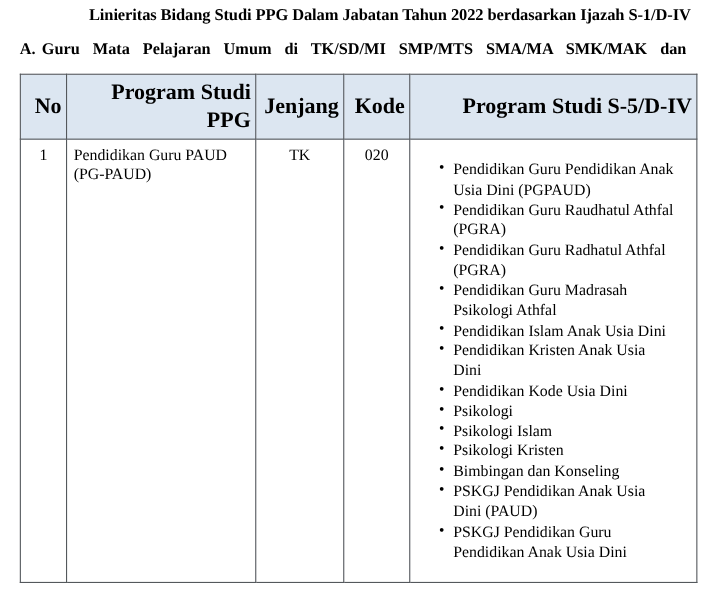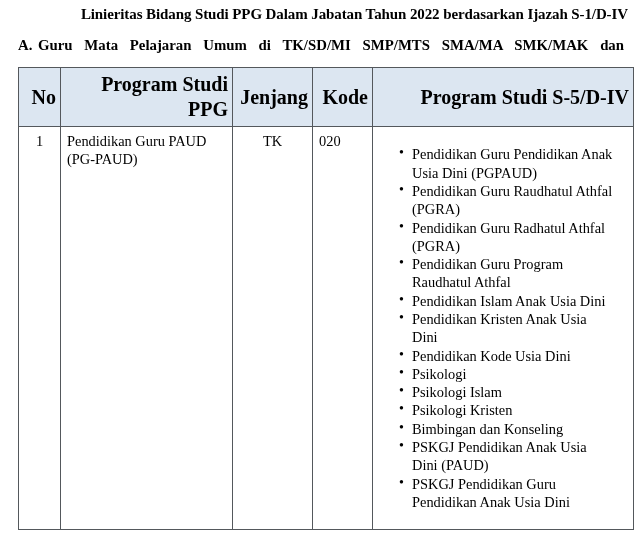--- a/index.html
+++ b/index.html
@@ -83,21 +83,21 @@
     padding: 4px 4px;
     font-size: 20px;
   }
   col.c-no      { width: 42px; }
   col.c-bidang  { width: 172px; }
   col.c-jenjang { width: 80px; }
   col.c-kode    { width: 60px; }
   col.c-prodi   { width: 261px; }
 
   td.cell-no { text-align: center; }
-  td.cell-kode { }
+  td.cell-kode { text-align: center; }
   td.cell-jenjang { text-align: center; }
   td.cell-bidang { text-align: left; }
   td.cell-prodi { padding: 5px 6px 5px 4px; }
 
   ul.prodi-list {
     margin: 13px;
     padding: 0 0 0 20px;
     list-style: none;
   }
   ul.prodi-list li {
@@ -152,21 +152,21 @@
       <tr>
         <td class="cell-no">1</td>
         <td class="cell-bidang">Pendidikan Guru PAUD (PG-PAUD)</td>
         <td class="cell-jenjang">TK</td>
         <td class="cell-kode">020</td>
         <td class="cell-prodi">
           <ul class="prodi-list">
               <li>Pendidikan Guru Pendidikan Anak Usia Dini (PGPAUD)</li>
               <li>Pendidikan Guru Raudhatul Athfal (PGRA)</li>
               <li>Pendidikan Guru Radhatul Athfal (PGRA)</li>
-              <li>Pendidikan Guru Program Raudhatul Athfal</li>
+              <li>Pendidikan Guru Madrasah Psikologi Athfal</li>
               <li>Pendidikan Islam Anak Usia Dini</li>
               <li>Pendidikan Kristen Anak Usia Dini</li>
               <li>Pendidikan Kode Usia Dini</li>
               <li>Psikologi</li>
               <li>Psikologi Islam</li>
               <li>Psikologi Kristen</li>
               <li>Bimbingan dan Konseling</li>
               <li>PSKGJ Pendidikan Anak Usia Dini (PAUD)</li>
               <li>PSKGJ Pendidikan Guru Pendidikan Anak Usia Dini</li>
             </ul>

